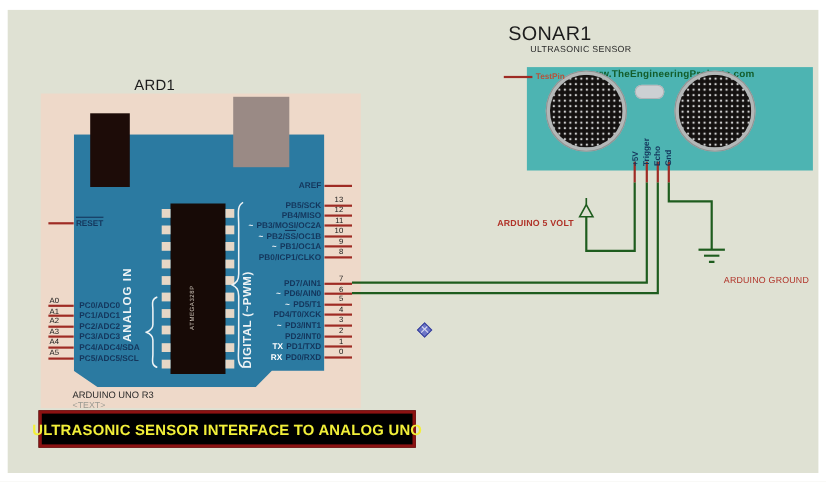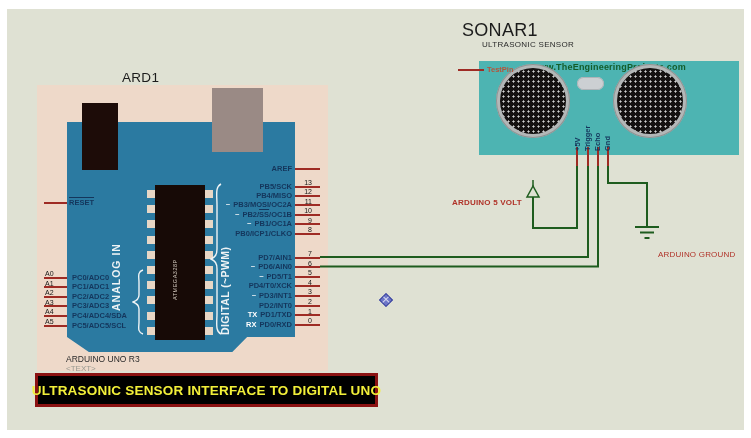--- a/index.html
+++ b/index.html
@@ -316,18 +316,18 @@
   <g>
     <line x1="635" y1="227" x2="659" y2="227" stroke="#1e5c1e" stroke-width="2"></line>
     <line x1="640" y1="232.5" x2="654" y2="232.5" stroke="#1e5c1e" stroke-width="2"></line>
     <line x1="644.5" y1="238" x2="649.5" y2="238" stroke="#1e5c1e" stroke-width="2"></line>
   </g>
 </svg>
 
 <div class="abs" id="pwr-label">ARDUINO 5 VOLT</div>
 <div class="abs" id="gnd-label">ARDUINO GROUND</div>
 <div class="abs" id="banner">
-  <span>ULTRASONIC SENSOR INTERFACE TO DIGITAL UNO</span>
+  <span>ULTRASONIC SENSOR INTERFACE TO ANALOG UNO</span>
 </div>
 <div class="abs" id="origin-marker">
     <i class="h"></i>
     <i class="v"></i>
   </div>
 
 </body></html>

